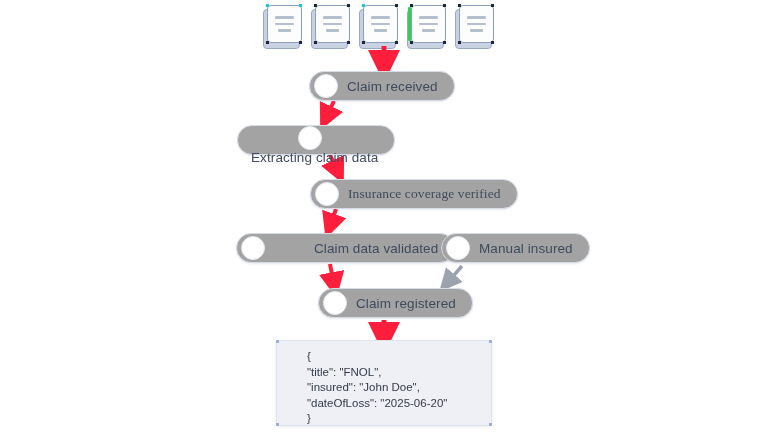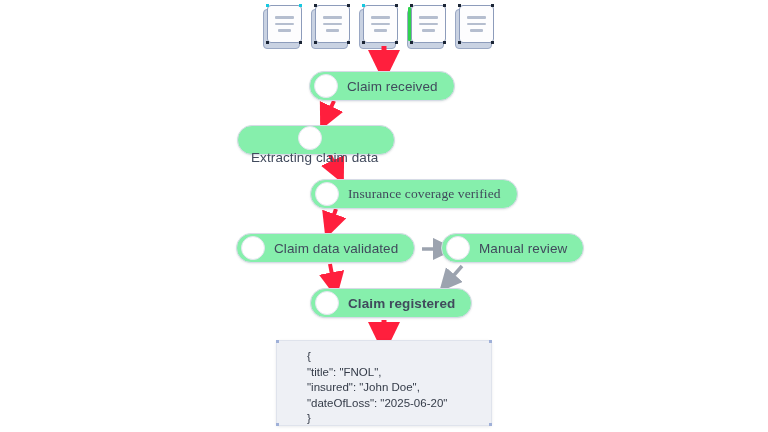--- a/index.html
+++ b/index.html
@@ -36,21 +36,21 @@
   .handle{position:absolute;width:3px;height:3px;background:#16c8e0;}
   .handle.dark{background:#1b2535;}
   .h-tl{left:3px;top:0px;}
   .h-tr{left:36px;top:0px;}
   .h-bl{left:3px;top:37px;}
   .h-br{left:36px;top:37px;}
 
   
   .node{
     position:absolute;height:30px;border-radius:15px;
-    background:#86efac;border:1px solid #d6dbe6;
+    background:#a3a3a3;border:1px solid #d6dbe6;
     box-sizing:border-box;display:flex;align-items:center;
     padding-left:4px;padding-right:16px;
     box-shadow:0 1px 2px rgba(40,50,70,.10);
   }
   .node .dot{
     width:22px;height:22px;border-radius:50%;
     background:#ffffff;border:1px solid #e2e6ee;flex:0 0 auto;
   }
   .node .label{
     margin-left:9px;font-size:13.5px;color:#404a5c;white-space:nowrap;
@@ -182,31 +182,31 @@
   <div class="node" style="left:237px;top:125px;flex-direction:column;">
     <div class="dot"></div>
     <span class="label">Extracting claim data</span>
   </div>
 
   <div class="node" style="left:310px;top:179px;font-family:Liberation Serif, serif;">
     <div class="dot"></div>
     <span class="label">Insurance coverage verified</span>
   </div>
 
-  <div class="node" style="left:236px;top:233px;">
+  <div class="node" style="left:236px;top:233px;gap:40px;">
     <div class="dot"></div>
     <span class="label">Claim data validated</span>
   </div>
 
   <div class="node" style="left:441px;top:233px;">
     <div class="dot"></div>
-    <span class="label">Manual review</span>
-  </div>
-
-  <div class="node" style="left:310px;top:288px;font-weight:bold;">
+    <span class="label">Manual insured</span>
+  </div>
+
+  <div class="node" style="left:318px;top:288px;">
     <div class="dot"></div>
     <span class="label">Claim registered</span>
   </div>
 
   <div class="json-box">
     <div class="json-line">{</div>
     <div class="json-line">"title": "FNOL",</div>
     <div class="json-line">"insured": "John Doe",</div>
     <div class="json-line">"dateOfLoss": "2025-06-20"</div>
     <div class="json-line">}</div>

